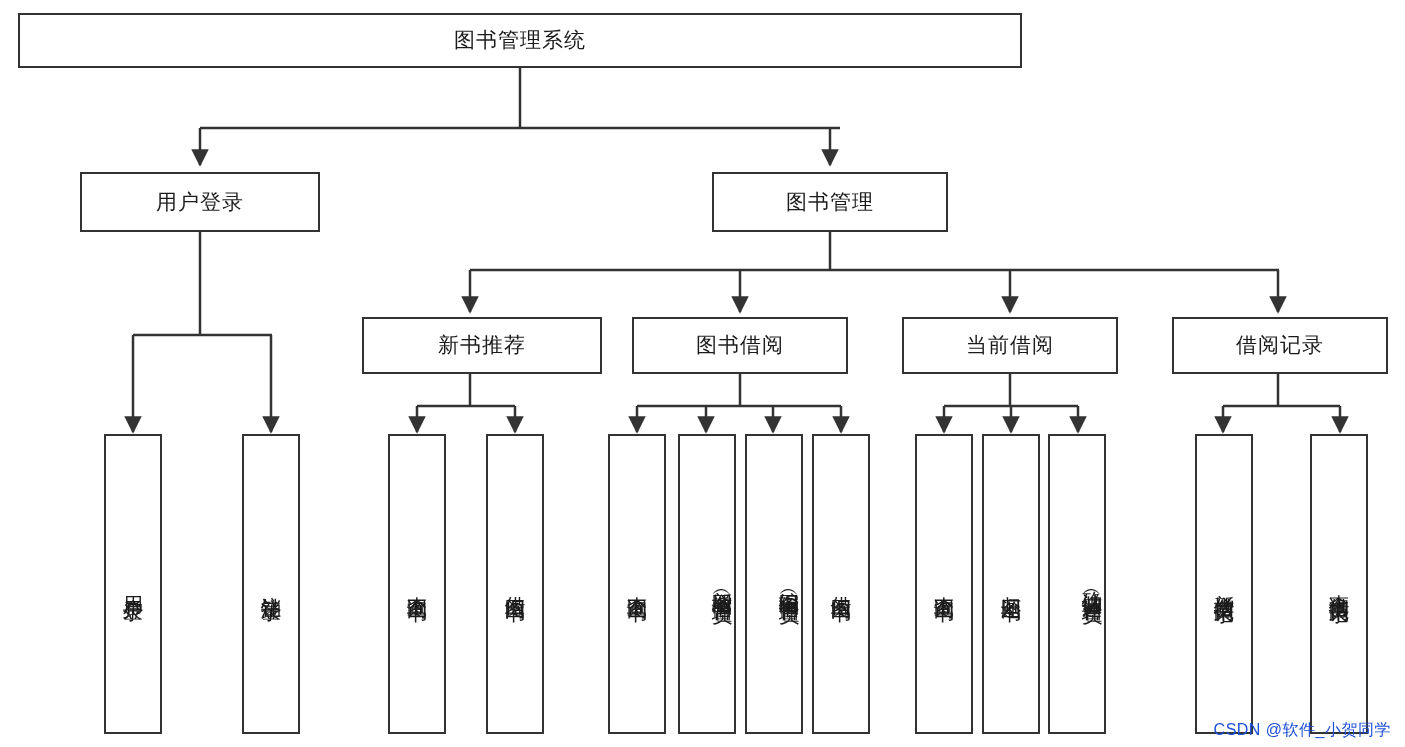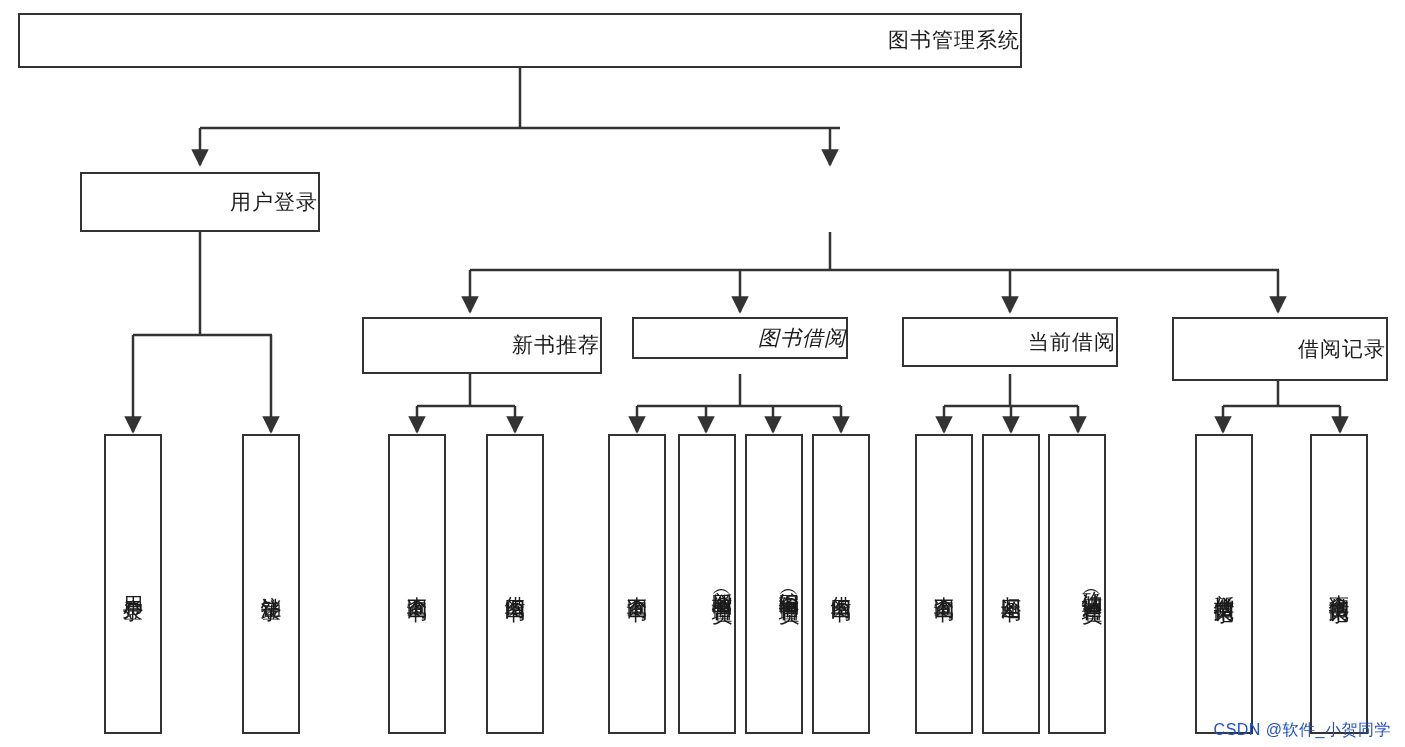--- a/index.html
+++ b/index.html
@@ -26,21 +26,21 @@
     height: 747px;
     pointer-events: none;
   }
   .node {
     position: absolute;
     box-sizing: border-box;
     border: 2.5px solid #333333;
     background: #ffffff;
     display: flex;
     align-items: center;
-    justify-content: flex-end;
+    justify-content: center;
     color: #1b1b1b;
     line-height: 1.18;
   }
   .node.h {
     font-size: 21px;
     letter-spacing: 1px;
   }
   .node.v {
     font-size: 20.5px;
     writing-mode: vertical-rl;
@@ -127,34 +127,37 @@
   </svg>
 
   <div class="node h" style="left:18px; top:13px; width:1004px; height:55px;">
     <span class="lbl">图书管理系统</span>
   </div>
 
   <div class="node h" style="left:80px; top:172px; width:240px; height:60px;">
     <span class="lbl">用户登录</span>
   </div>
 
+  <div class="node h" style="left:712px; top:172px; width:236px; height:60px;">
+    <span class="lbl">图书管理</span>
+  </div>
 
   <div class="node h" style="left:362px; top:317px; width:240px; height:57px;">
     <span class="lbl">新书推荐</span>
   </div>
 
-  <div class="node h" style="left:632px; top:317px; width:216px; height:42px;font-style:italic;">
+  <div class="node h" style="left:632px; top:317px; width:216px; height:57px;">
     <span class="lbl">图书借阅</span>
   </div>
 
-  <div class="node h" style="left:902px; top:317px; width:216px; height:50px;">
+  <div class="node h" style="left:902px; top:317px; width:216px; height:57px;">
     <span class="lbl">当前借阅</span>
   </div>
 
-  <div class="node h" style="left:1172px; top:317px; width:216px; height:64px;">
+  <div class="node h" style="left:1172px; top:317px; width:216px; height:57px;">
     <span class="lbl">借阅记录</span>
   </div>
 
   <div class="node v tall" style="left:104px; top:434px; width:58px; height:300px;">
     <span class="lbl">用户登录</span>
   </div>
 
   <div class="node v tall" style="left:242px; top:434px; width:58px; height:300px;">
     <span class="lbl">注销登录</span>
   </div>

